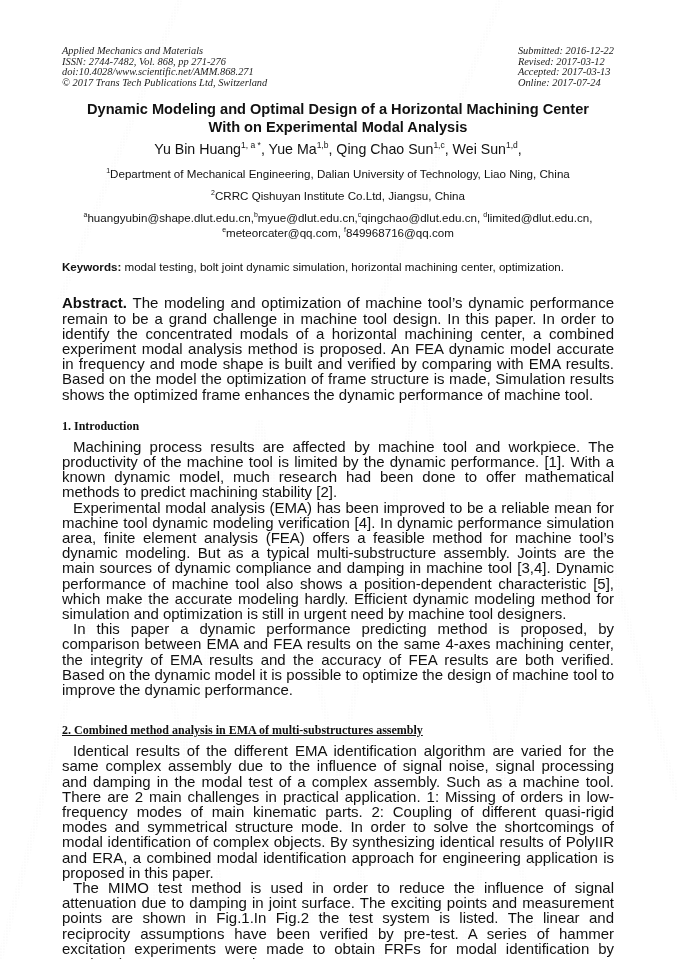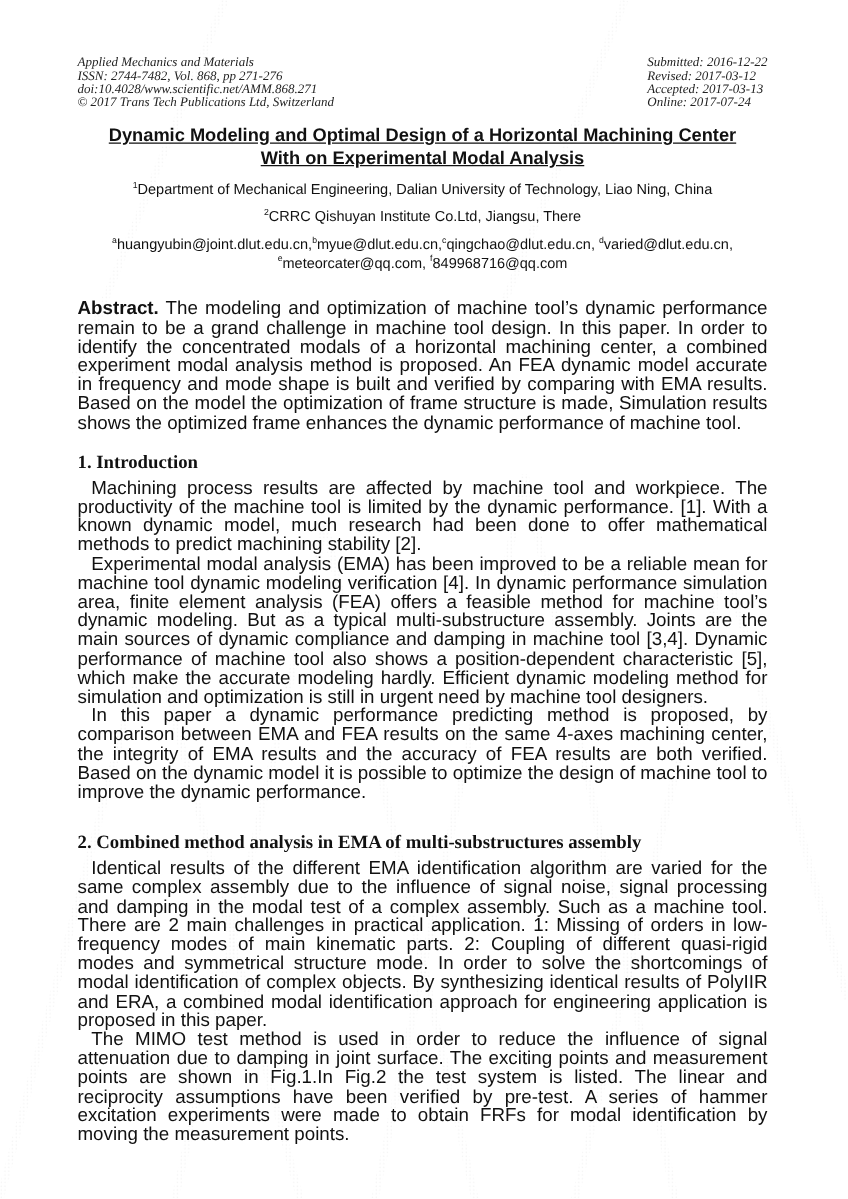--- a/index.html
+++ b/index.html
@@ -40,21 +40,20 @@
     .header .right { text-align: left; }
 
     .title {
       margin-top: 13px;
       font-family: "Liberation Sans", sans-serif;
       font-weight: bold;
       font-size: 14.6px;
       line-height: 17.5px;
       text-align: center;
       color: #111;
-      text-decoration: underline;
     }
     .authors {
       margin-top: 4px;
       font-family: "Liberation Sans", sans-serif;
       font-size: 14.2px;
       line-height: 18px;
       text-align: center;
     }
     sup { font-size: 0.6em; line-height: 0; vertical-align: super; }
     .affil {
@@ -78,25 +77,25 @@
     .body-text {
       font-family: Liberation Sans, sans-serif;
       font-size: 15px;
       line-height: 15.2px;
       text-align: justify;
     }
     .abstract { margin-top: 21px; }
     .section-head {
       font-family: "Liberation Serif", serif;
       font-weight: bold;
-      font-size: 15px;
+      font-size: 12px;
       line-height: 15px;
     }
     .sec1-head { margin-top: 17px; }
-    .sec2-head { margin-top: 26px; }
+    .sec2-head { margin-top: 26px; text-decoration: underline; }
     p.para {
       margin: 0;
       text-indent: 11px;
     }
     .sec-body { margin-top: 5px; }
   </style>
 </head>
 <body>
 
 <svg class="watermark" width="678" height="959" viewBox="0 0 678 959">
@@ -131,38 +130,44 @@
       <div>Online: 2017-07-24</div>
     </div>
   </div>
 
   <div class="title">
     <div>Dynamic Modeling and Optimal Design of a Horizontal Machining Center</div>
     <div>With on Experimental Modal Analysis</div>
   </div>
 
   <div class="authors">
+    <div>
+      <span>Yu Bin Huang</span><sup>1, a *</sup><span>, </span><span>Yue Ma</span><sup>1,b</sup><span>, </span><span>Qing Chao Sun</span><sup>1,c</sup><span>, </span><span>Wei Sun</span><sup>1,d</sup><span>,</span>
+    </div>
   </div>
 
   <div class="affil a1">
     <sup>1</sup><span>Department of Mechanical Engineering, Dalian University of Technology, Liao Ning, China</span>
   </div>
   <div class="affil a2">
-    <sup>2</sup><span>CRRC Qishuyan Institute Co.Ltd, Jiangsu, There</span>
+    <sup>2</sup><span>CRRC Qishuyan Institute Co.Ltd, Jiangsu, China</span>
   </div>
 
   <div class="affil emails">
     <div>
-      <sup>a</sup><span>huangyubin@joint.dlut.edu.cn,</span><sup>b</sup><span>myue@dlut.edu.cn,</span><sup>c</sup><span>qingchao@dlut.edu.cn, </span><sup>d</sup><span>varied@dlut.edu.cn,</span>
+      <sup>a</sup><span>huangyubin@shape.dlut.edu.cn,</span><sup>b</sup><span>myue@dlut.edu.cn,</span><sup>c</sup><span>qingchao@dlut.edu.cn, </span><sup>d</sup><span>limited@dlut.edu.cn,</span>
     </div>
     <div>
       <sup>e</sup><span>meteorcater@qq.com, </span><sup>f</sup><span>849968716@qq.com</span>
     </div>
   </div>
 
+  <div class="keywords">
+    <b>Keywords:</b><span> modal testing, bolt joint dynamic simulation, horizontal machining center, optimization.</span>
+  </div>
 
   <div class="body-text abstract">
     <b>Abstract.</b><span> The modeling and optimization of machine tool’s dynamic performance remain to be a grand challenge in machine tool design. In this paper. In order to identify the concentrated modals of a horizontal machining center, a combined experiment modal analysis method is proposed. An FEA dynamic model accurate in frequency and mode shape is built and verified by comparing with EMA results. Based on the model the optimization of frame structure is made, Simulation results shows the optimized frame enhances the dynamic performance of machine tool.</span>
   </div>
 
   <div class="section-head sec1-head">1. Introduction</div>
   <div class="body-text sec-body">
     <p class="para">Machining process results are affected by machine tool and workpiece. The productivity of the machine tool is limited by the dynamic performance. [1]. With a known dynamic model, much research had been done to offer mathematical methods to predict machining stability [2].</p>
     <p class="para">Experimental modal analysis (EMA) has been improved to be a reliable mean for machine tool dynamic modeling verification [4]. In dynamic performance simulation area, finite element analysis (FEA) offers a feasible method for machine tool’s dynamic modeling. But as a typical multi-substructure assembly. Joints are the main sources of dynamic compliance and damping in machine tool [3,4]. Dynamic performance of machine tool also shows a position-dependent characteristic [5], which make the accurate modeling hardly. Efficient dynamic modeling method for simulation and optimization is still in urgent need by machine tool designers.</p>
     <p class="para">In this paper a dynamic performance predicting method is proposed, by comparison between EMA and FEA results on the same 4-axes machining center, the integrity of EMA results and the accuracy of FEA results are both verified. Based on the dynamic model it is possible to optimize the design of machine tool to improve the dynamic performance.</p>

